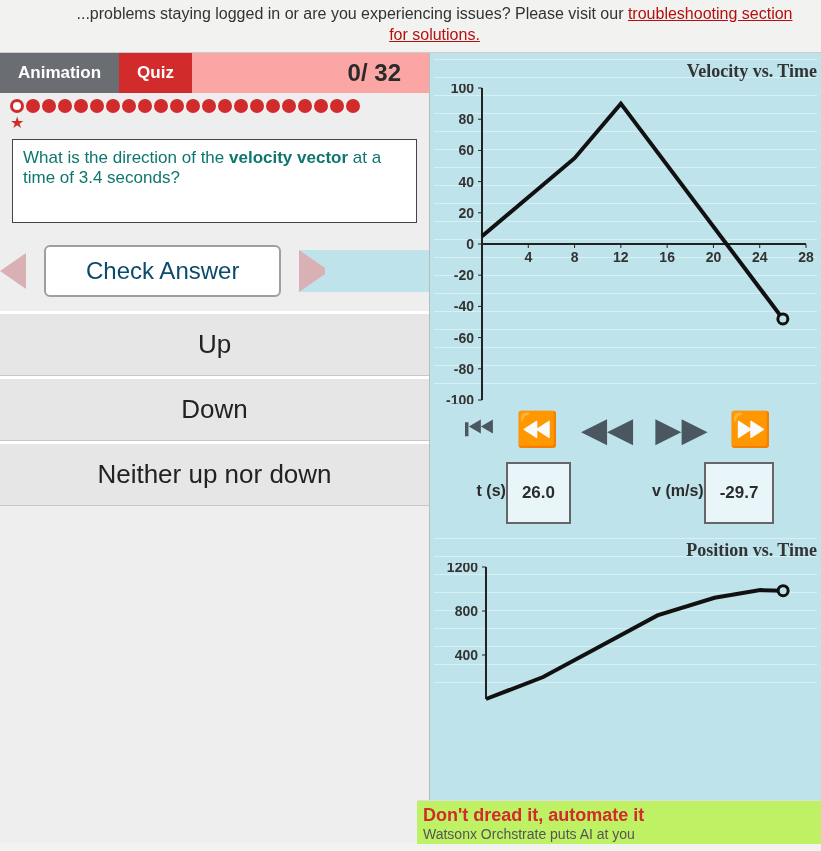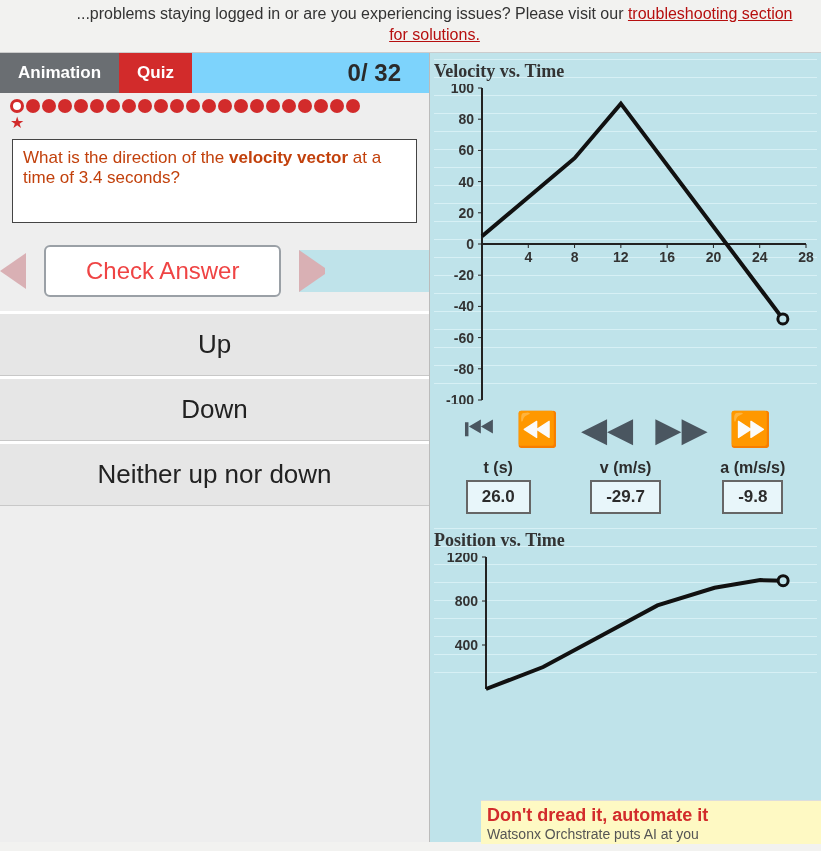--- a/index.html
+++ b/index.html
@@ -1,49 +1,49 @@
 <!DOCTYPE html>
 <html><head>
 <meta charset="utf-8">
 <style>
   *{box-sizing:border-box;margin:0;padding:0;font-family:Arial,Helvetica,sans-serif;}
   body{width:821px;height:851px;background:#f2f2f0;overflow:hidden;}
   .banner{font-size:16px;color:#333;padding:4px 18px 6px;text-align:center;line-height:1.3;margin-left:48px;}
   .banner a{color:#b60f0f;text-decoration:underline;}
   .app{display:flex;height:790px;border-top:1px solid #ccc;}
   .left{width:430px;background:#eeeeee;border-right:1px solid #bbb;}
-  .tabbar{display:flex;align-items:center;background:#7dd3fc;justify-content:center;}
+  .tabbar{display:flex;align-items:center;background:#fca5a5;justify-content:center;}
   .tab{padding:10px 18px;font-size:17px;color:#fff;font-weight:bold;}
   .tab-anim{background:#6a6e72;}
   .tab-quiz{background:#d22b2b;}
   .progress-num{margin-left:auto;margin-right:28px;font-size:24px;font-weight:bold;color:#2a2a2a;}
   .dotsrow{display:flex;flex-wrap:nowrap;gap:2px;padding:6px 10px 2px;background:#eee;}
   .dot{width:14px;height:14px;border-radius:50%;background:#d22b2b;}
   .dot.open{background:#fff;border:3px solid #d22b2b;width:14px;height:14px;}
   .marker{font-size:16px;color:#d22b2b;padding-left:10px;line-height:1;}
-  .question-box{margin:8px 12px;border:1px solid #444;background:#fff;padding:8px 10px 34px;font-size:17px;color:#c2410c;}
+  .question-box{margin:8px 12px;border:1px solid #444;background:#fff;padding:8px 10px 34px;font-size:17px;color:#0f766e;}
   .checkrow{display:flex;align-items:center;justify-content:center;gap:18px;padding:14px 0;}
   .arrow{width:0;height:0;border-top:18px solid transparent;border-bottom:18px solid transparent;}
   .arrow.left{border-right:26px solid #d9b0b4;}
   .arrow.right{border-left:26px solid #d9b0b4;}
-  .check-btn{border:2px solid #9aa0a6;background:#fff;border-radius:6px;padding:10px 40px;font-size:24px;color:#ef4444;font-weight:500;}
+  .check-btn{border:2px solid #9aa0a6;background:#fff;border-radius:6px;padding:10px 40px;font-size:24px;color:#0c4a6e;font-weight:500;}
   .choice{border-top:3px solid #fff;border-bottom:1px solid #c8c8c8;background:#e6e6e6;text-align:center;font-size:26px;color:#222;padding:15px 6px;}
   
   .right{flex:1;background:#bfe3ea;position:relative;padding:6px 4px 0 4px;}
   .chart{position:relative;background:repeating-linear-gradient(#d7f0f5, #d7f0f5 1px, #bfe3ea 1px, #bfe3ea 18px),repeating-linear-gradient(90deg,#d7f0f5, #d7f0f5 1px, transparent 1px, transparent 18px);}
-  .chart-title{text-align:left;font-weight:bold;color:#333;font-size:18px;font-family:Georgia,serif;padding:2px 0;}
+  .chart-title{text-align:right;font-weight:bold;color:#333;font-size:18px;font-family:Georgia,serif;padding:2px 0;}
   .vel-chart{height:340px;}
   svg{display:block;}
   .controls{display:flex;gap:22px;justify-content:flex-start;padding:10px 6px 6px 30px;align-items:center;}
   .ctrl{color:#4a5660;font-size:34px;cursor:pointer;}
   .val-row{display:flex;justify-content:space-around;align-items:center;padding:4px 2px 2px;}
-  .val-col{display:flex;flex-direction:column;align-items:center;font-size:16px;font-weight:bold;color:#2c2c2c;}
-  .val-box{border:2px solid #666;background:#e8f6fa;padding:5px 14px;margin-top:3px;font-size:17px;}
+  .val-col{display:flex;align-items:center;font-size:16px;font-weight:bold;color:#2c2c2c;}
+  .val-box{border:2px solid #666;background:#e8f6fa;padding:19px 14px;margin-top:3px;font-size:17px;}
   .pos-chart{height:160px;margin-top:12px;}
-  .ad{position:absolute;bottom:-2px;right:0;background:#fef9c3;padding:4px 6px 2px;font-size:14px;border-top:1px solid #ddd;width:340px;}
+  .ad{position:absolute;bottom:-2px;right:0;background:#bef264;padding:4px 6px 2px;font-size:14px;border-top:1px solid #ddd;width:404px;}
   .ad .t1{color:#d22b2b;font-weight:bold;font-size:18px;}
   .ad .t2{color:#555;}
   .tick-label{font-size:14px;fill:#333;font-weight:bold;}
 </style>
 </head>
 <body>
 
 <div class="banner">
   <span>...problems staying logged in or are you experiencing issues? Please visit our </span>
   <a href="#">troubleshooting section for solutions.</a>
@@ -154,24 +154,20 @@
 
     <div class="val-row">
       <div class="val-col">
         <span>t (s)</span>
         <span class="val-box">26.0</span>
       </div>
       <div class="val-col">
         <span>v (m/s)</span>
         <span class="val-box">-29.7</span>
       </div>
-      <div class="val-col">
-        <span>a (m/s/s)</span>
-        <span class="val-box">-9.8</span>
-      </div>
     </div>
 
     <div class="chart pos-chart">
       <div class="chart-title">Position vs. Time</div>
       <svg id="pos-svg" width="380" height="140">
           <line x1="52" y1="136" x2="52" y2="4" stroke="#222" stroke-width="2"></line>
           <line x1="48" y1="92" x2="52" y2="92" stroke="#222"></line>
           <text class="tick-label" x="44" y="97" text-anchor="end">400</text>
           <line x1="48" y1="48" x2="52" y2="48" stroke="#222"></line>
           <text class="tick-label" x="44" y="53" text-anchor="end">800</text>

